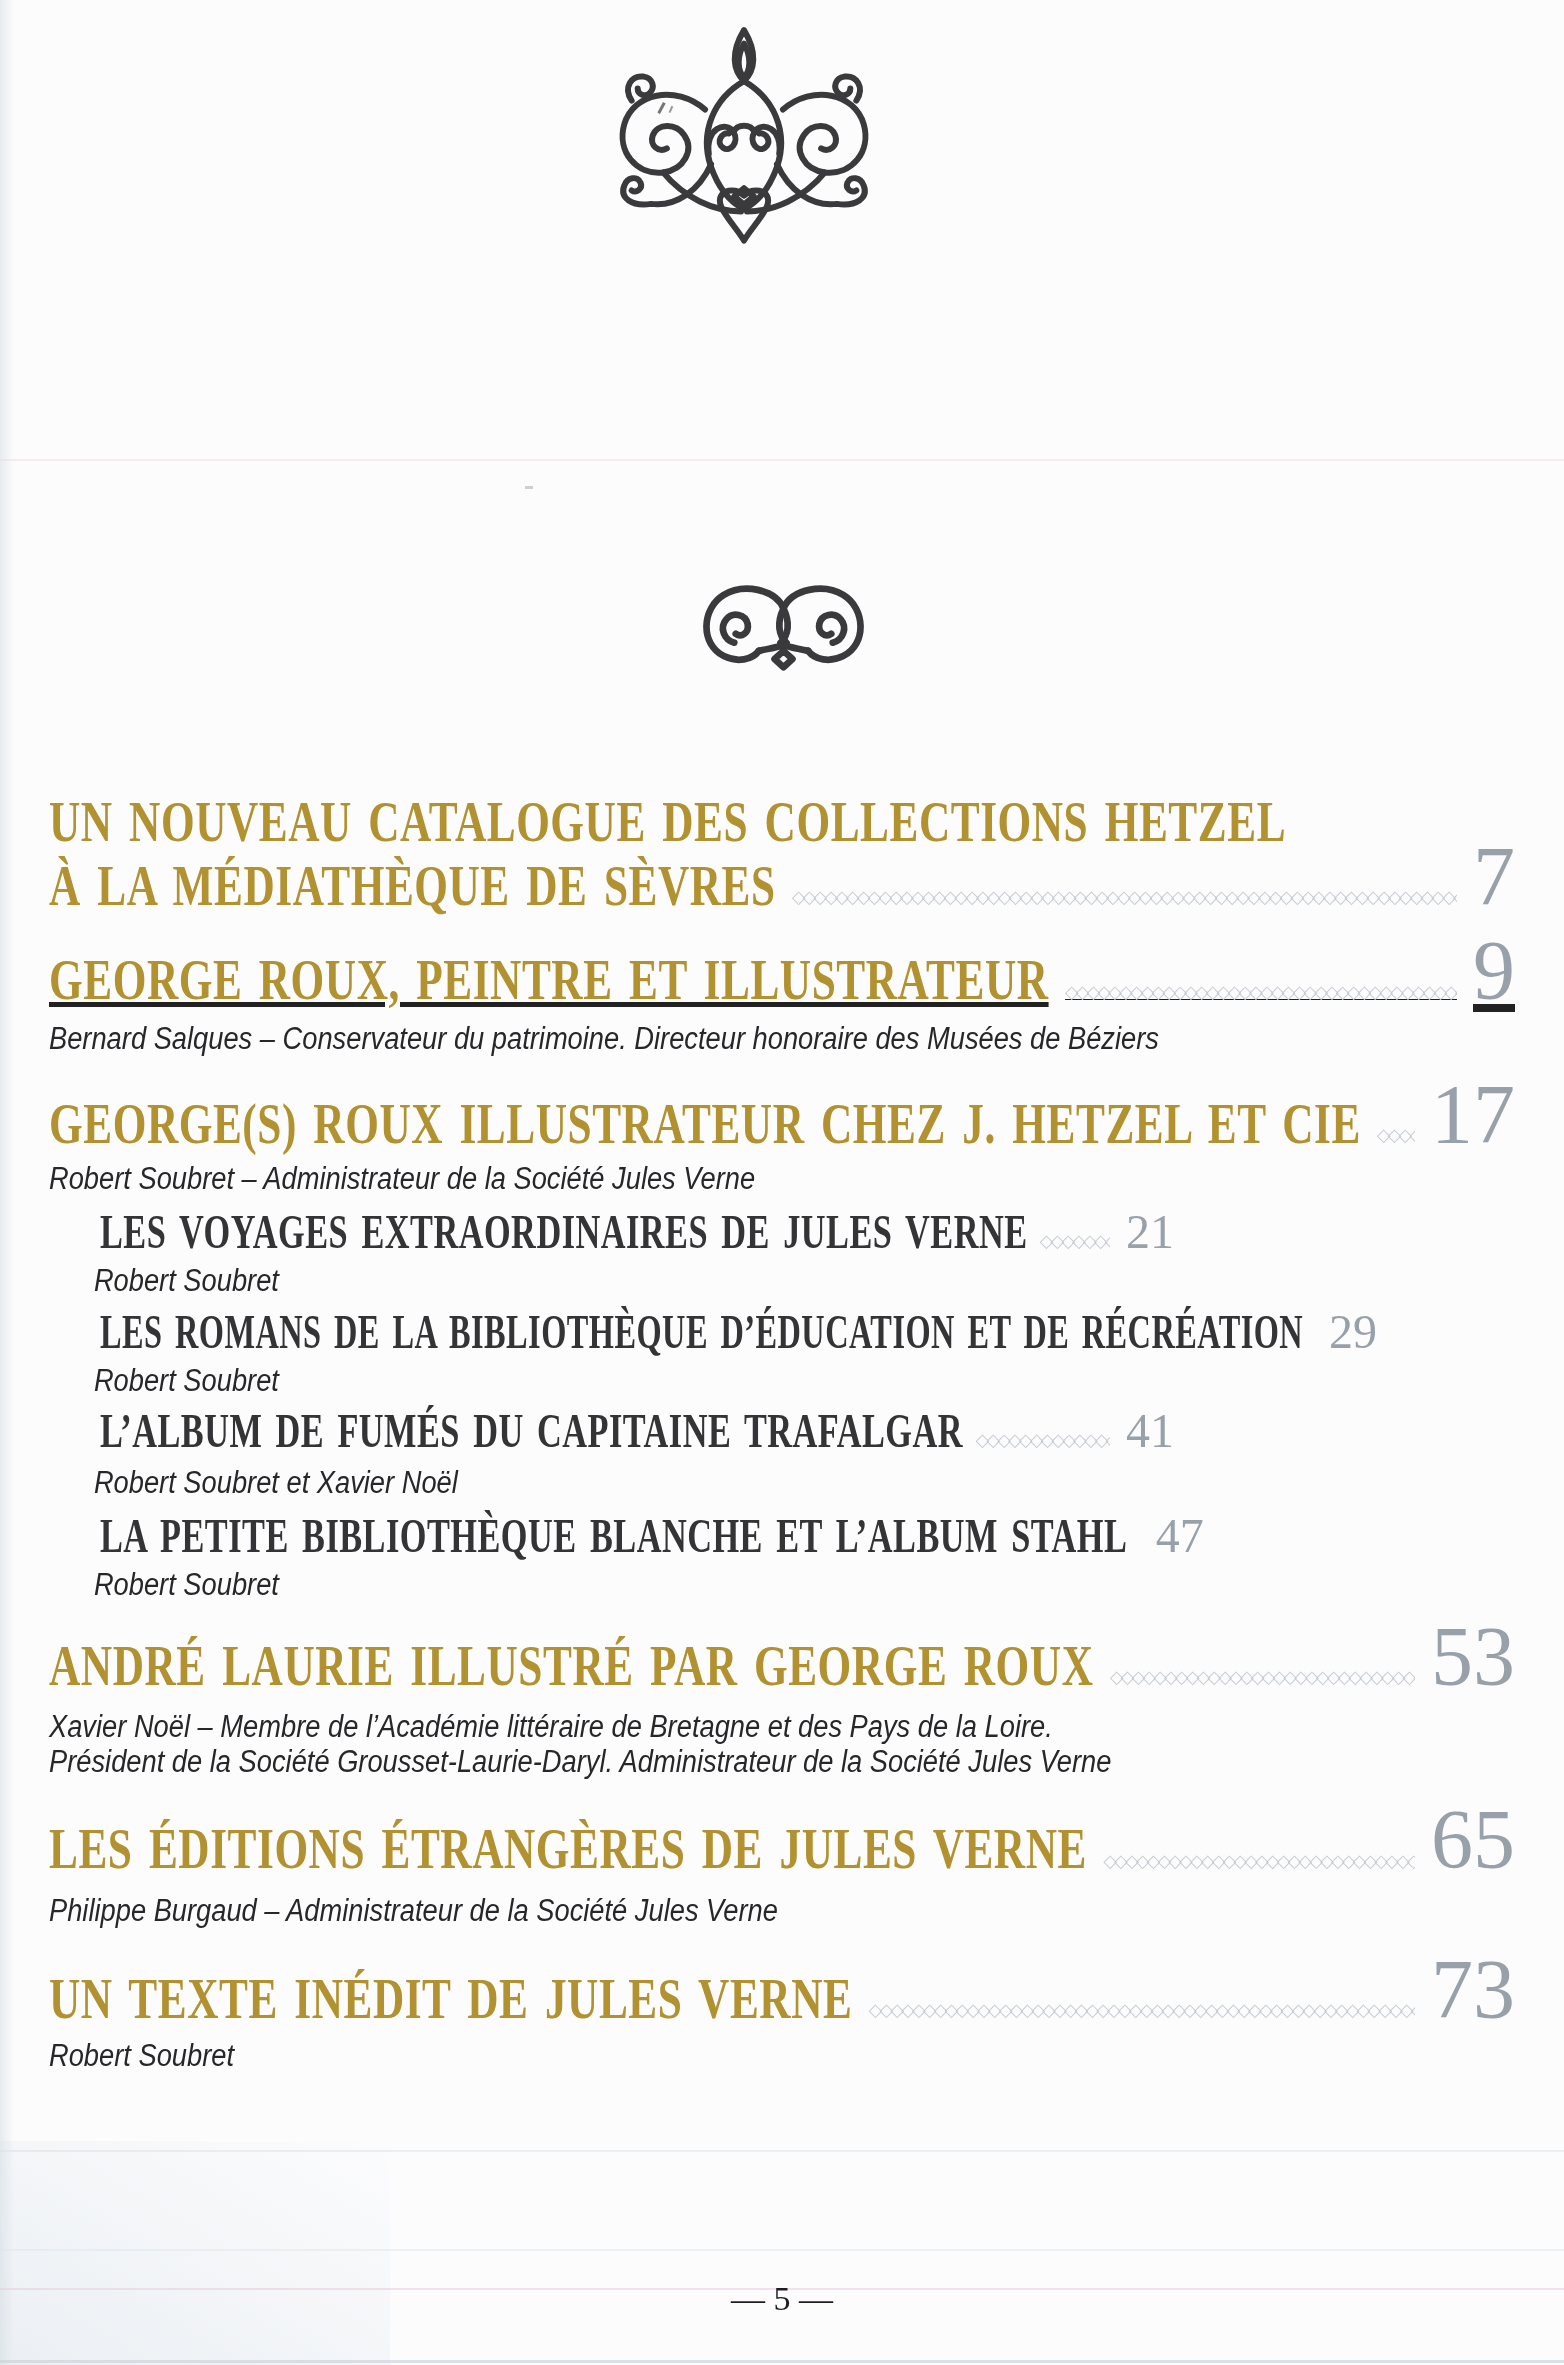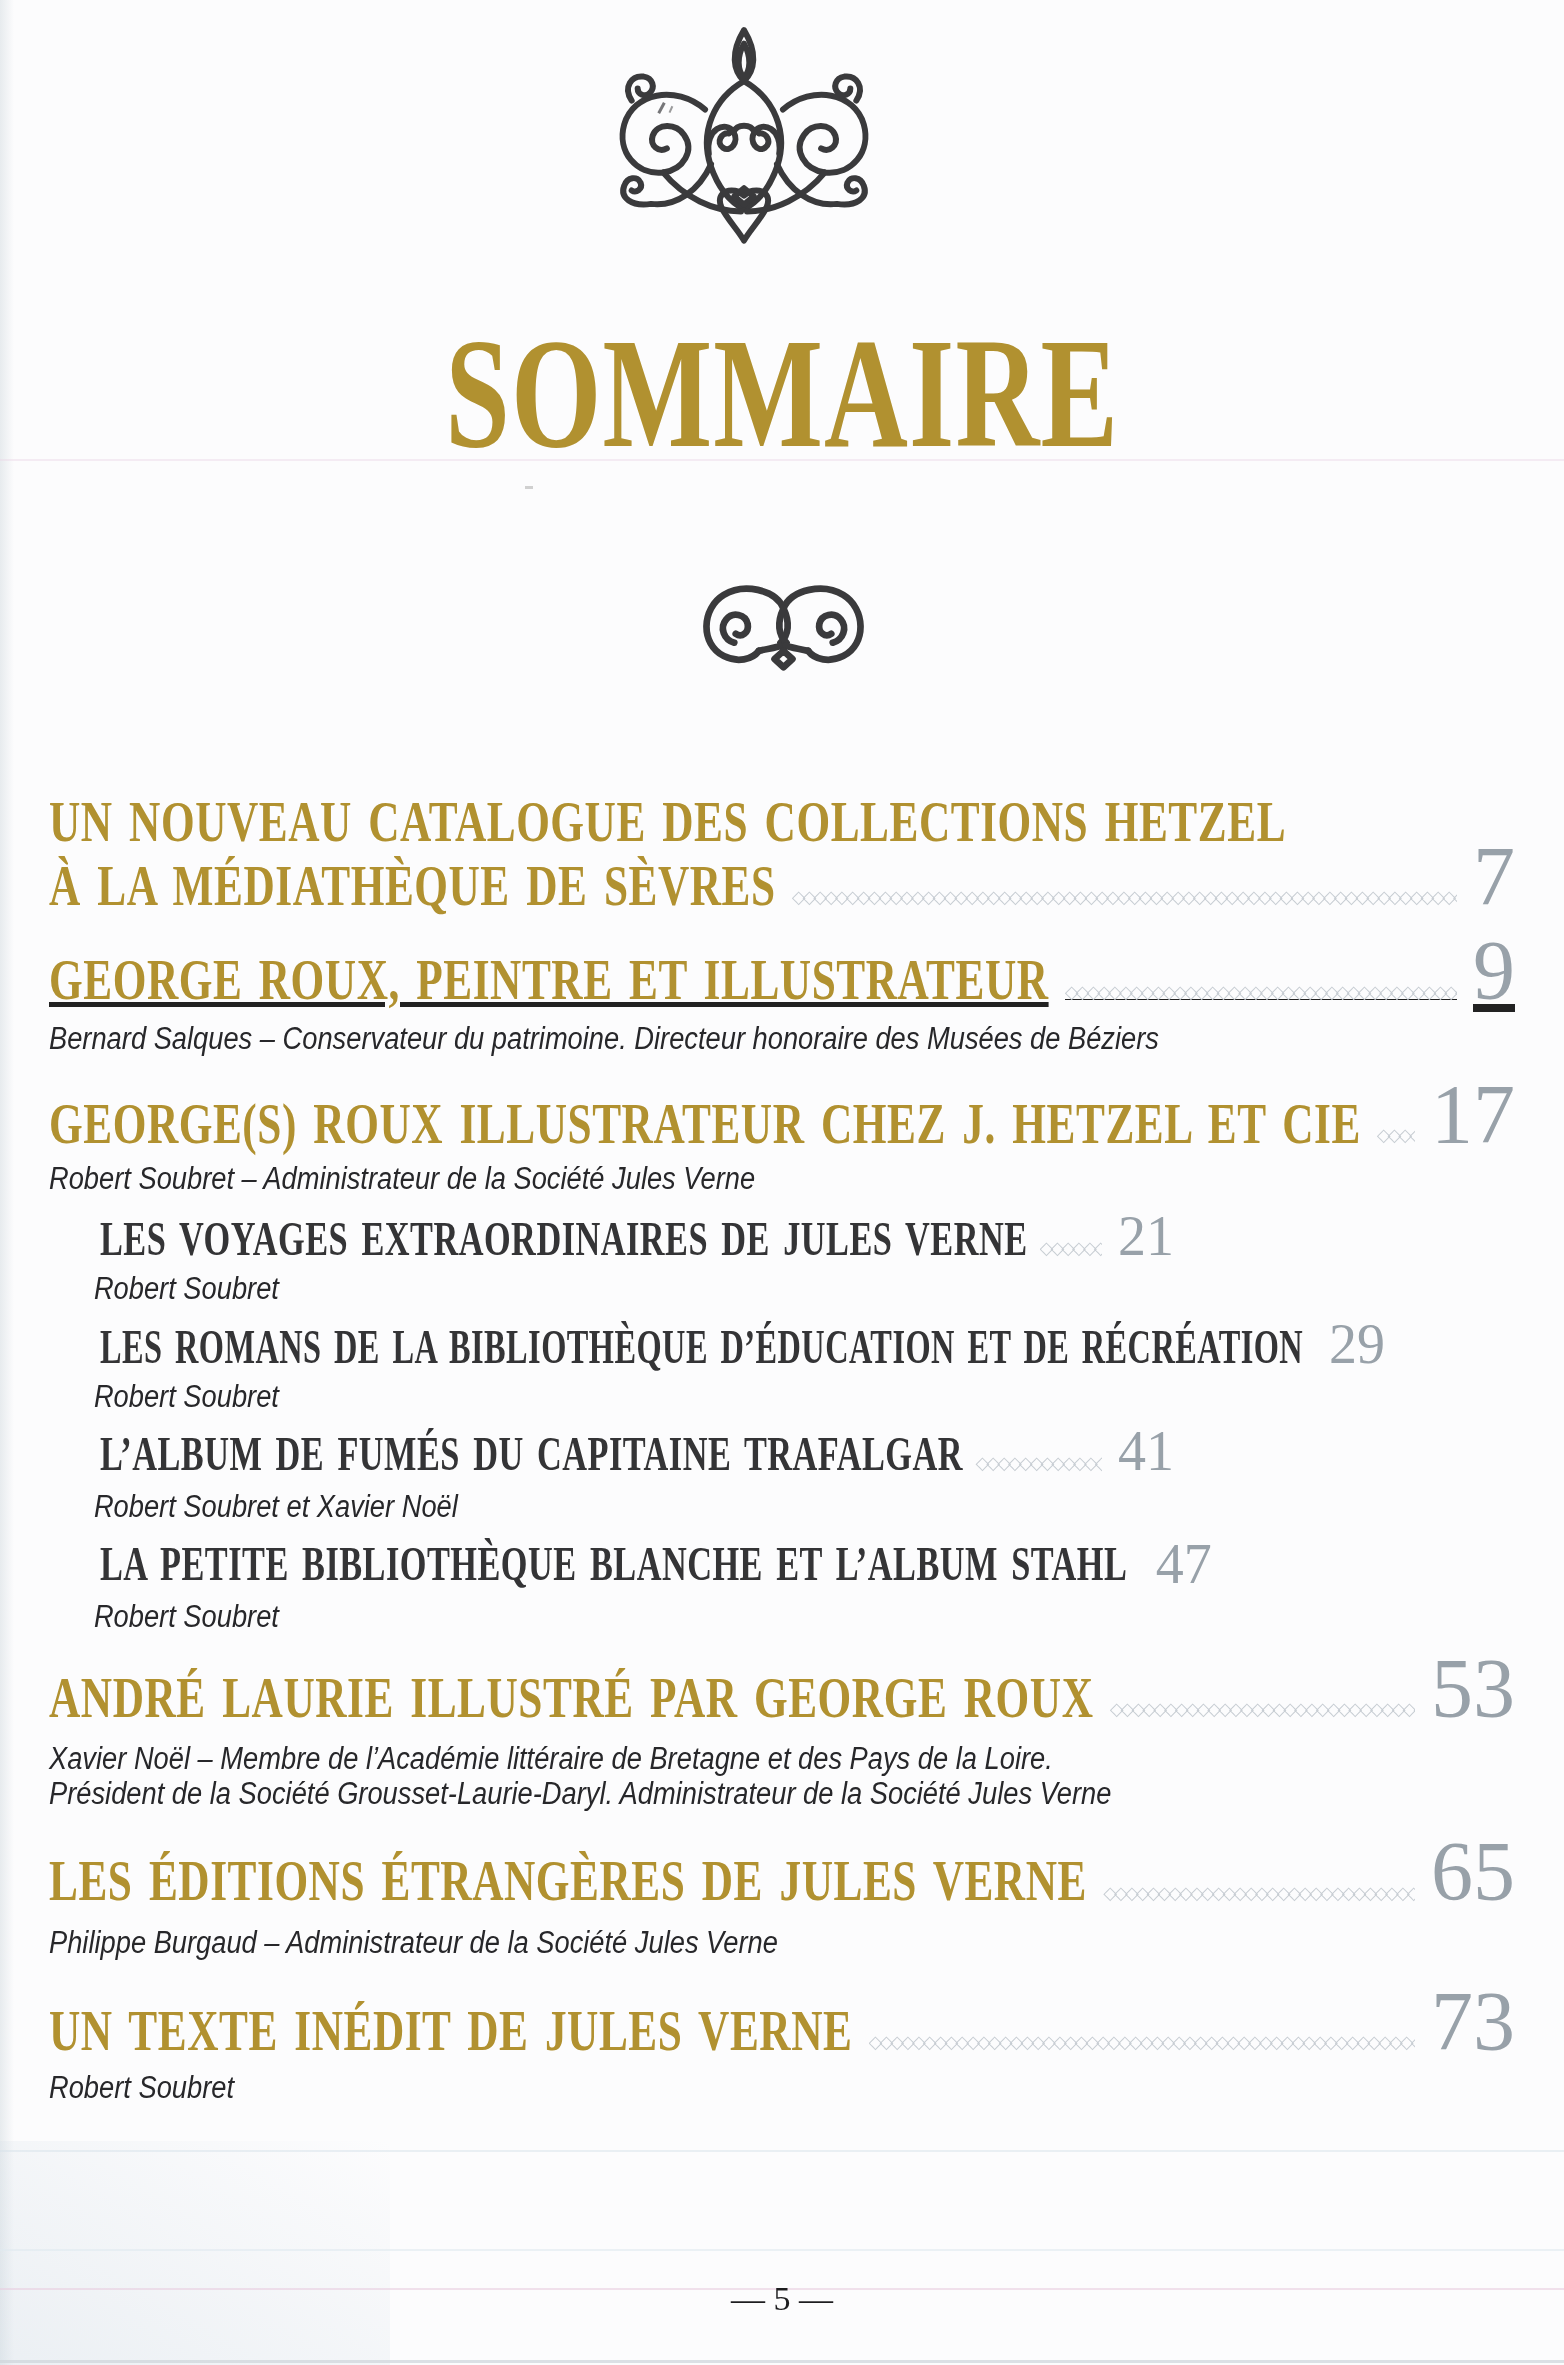--- a/index.html
+++ b/index.html
@@ -40,21 +40,21 @@
   
   .toc{position:absolute;left:49px;right:49px;top:799px;}
   .row{display:flex;align-items:baseline;}
   .row.sub{padding-left:51px;margin-right:341px;}
   .cnd{display:inline-block;white-space:nowrap;transform-origin:left 70%;}
   .h1{font:bold 57px/46px "Liberation Serif",serif;color:var(--gold,#b19130);word-spacing:6.7px;letter-spacing:0.7px;}
   .h1line{line-height:46px;}
   .h2{font:bold 49px/43px "Liberation Serif",serif;color:var(--heading-dark,#343436);word-spacing:6px;letter-spacing:0.7px;}
   .num{font-family:"Liberation Serif",serif;color:var(--page-number,#98a1a9);white-space:nowrap;}
   .num-main{font-size:84px;line-height:1;}
-  .num-sub{font-size:56px;line-height:1;}
+  .num-sub{font-size:48px;line-height:1;}
   .leader{
     flex:1;overflow:hidden;white-space:nowrap;
     font-family:"DejaVu Sans",sans-serif;
     font-size:18px;letter-spacing:-3px;
     color:var(--leader,#c6ccd2);
     margin:0 16.5px;
     position:relative;top:-1.5px;
   }
   .byline{
     font-family:"Liberation Sans",sans-serif;
@@ -110,23 +110,20 @@
 
       <g transform="translate(430,0) scale(-1,1)">
         <path d="M163,134 C123,100 67,112 55,154 C45,190 71,222 107,218 C135,214 149,188 135,168 C124,152 99,152 93,169 C89,182 101,192 112,186"></path>
         <path d="M65,122 C53,104 65,88 81,90 C93,92 97,104 89,112 C83,118 73,114 73,106"></path>
         <path d="M171,207 C155,242 125,264 91,260 C65,264 49,252 55,236 C59,224 73,222 77,232 C80,240 71,246 65,242"></path>
         <path d="M107,218 C135,252 175,270 211,270"></path>
       </g>
     </svg>
   </div>
 
-  <div class="title-wrap">
-    <span class="title">SOMMAIRE</span>
-  </div>
 
   <div class="ornament-small">
     <svg viewBox="0 0 300 122" fill="none" stroke="currentColor" stroke-width="9" stroke-linecap="round" stroke-linejoin="round">
       <g>
         <path d="M150,34 C139,8 96,0 70,16 C40,34 38,82 70,98 C88,107 108,103 117,91"></path>
         <path d="M150,34 C159,53 157,70 146,80 C150,84 150,88 150,93"></path>
         <path d="M117,91 C129,88 140,87 147,84"></path>
         <path d="M84,80 C70,76 64,60 73,49 C82,38 99,42 102,55 C104,66 94,74 86,68"></path>
       </g>
       <g transform="translate(300,0) scale(-1,1)">

